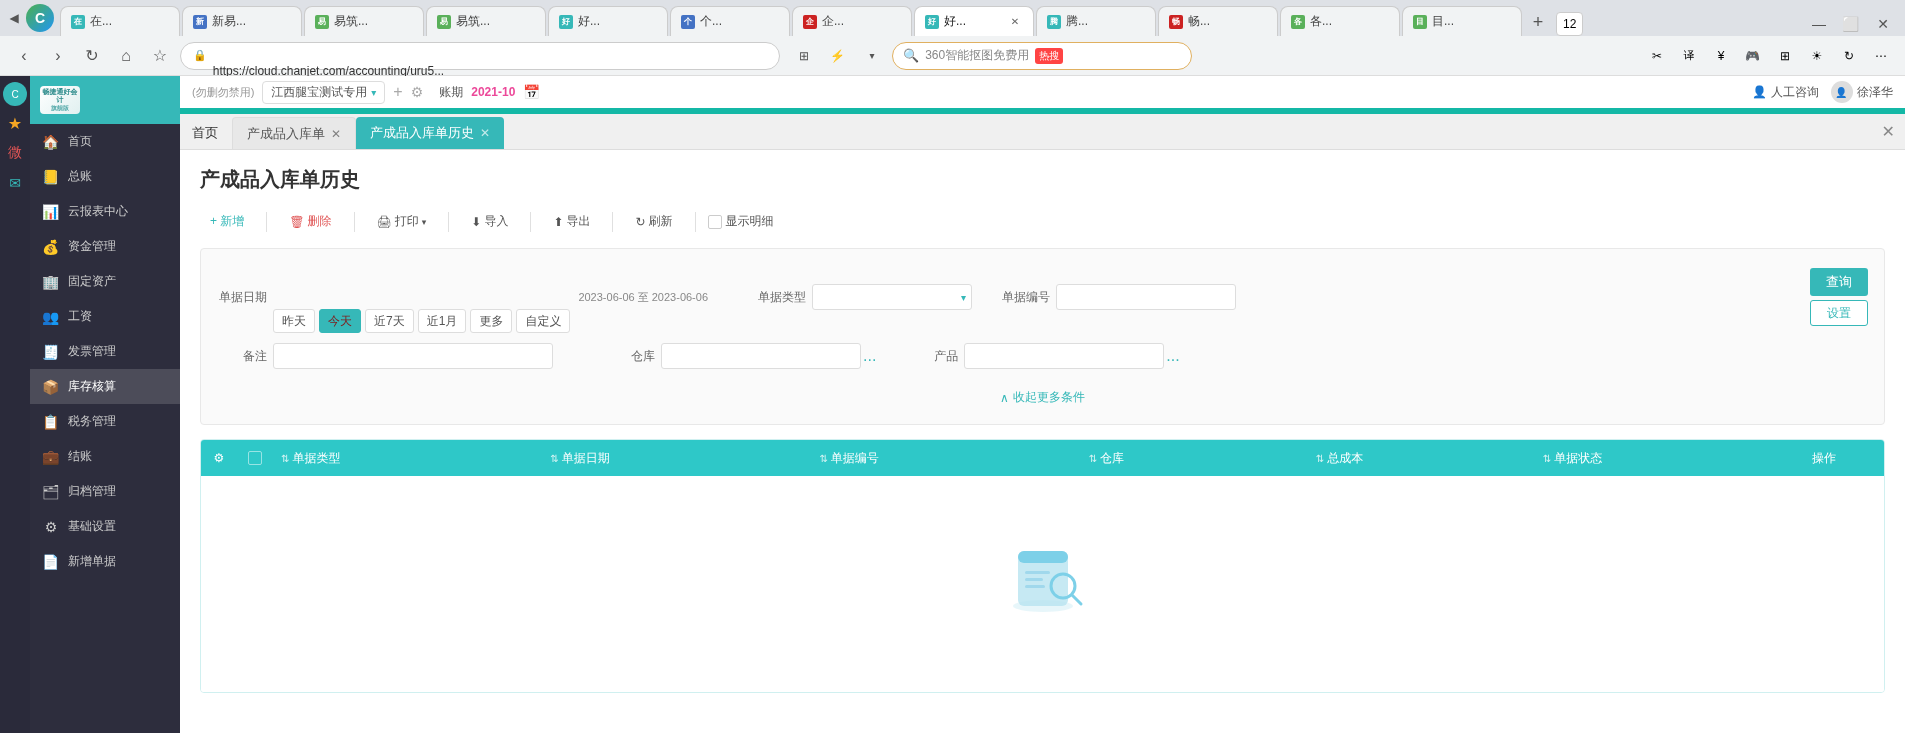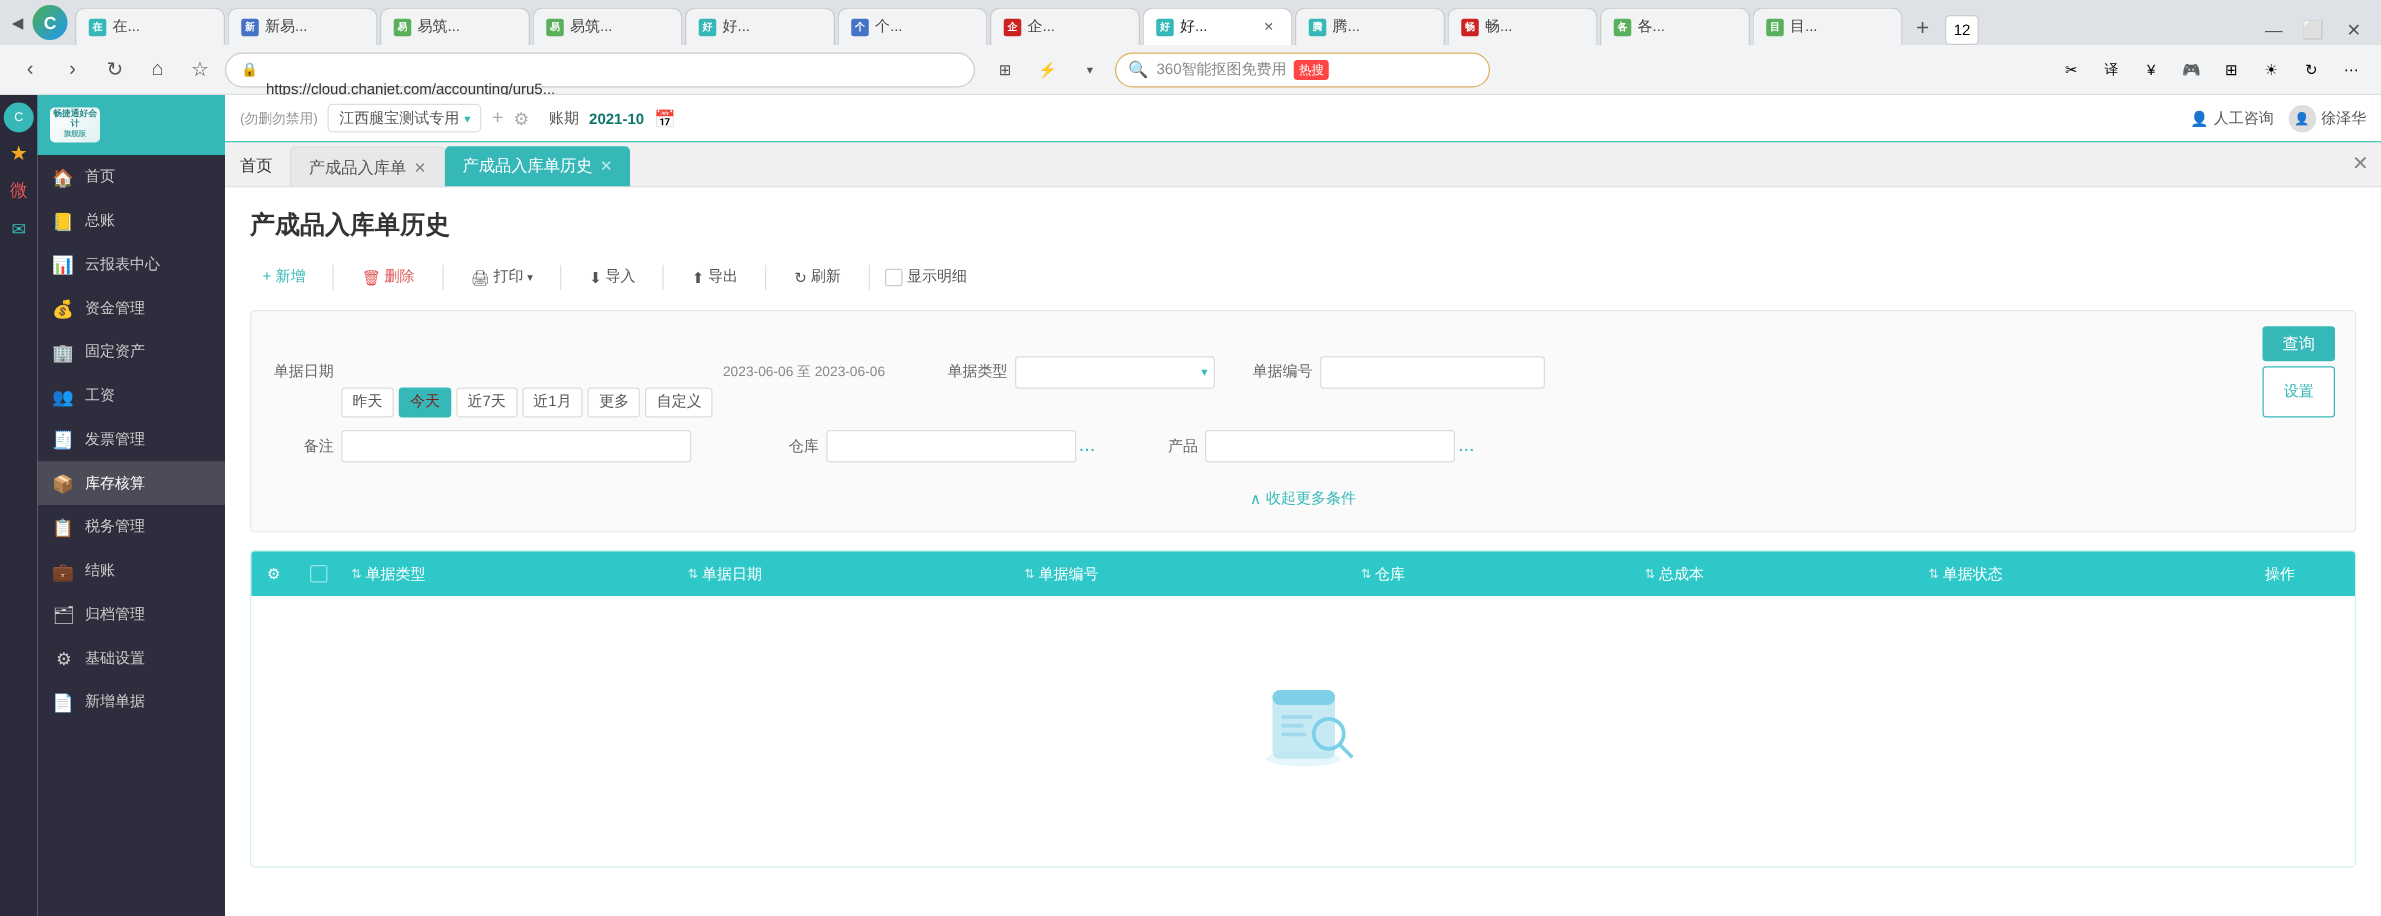--- a/index.html
+++ b/index.html
@@ -46,24 +46,24 @@
     .sidebar-nav { flex: 1; overflow-y: auto; }
     .sidebar-nav::-webkit-scrollbar { display: none; }
     .nav-item { display: flex; align-items: center; gap: 8px; padding: 9px 12px; cursor: pointer; color: #ccc; font-size: 12px; }
     .nav-item.active { background: rgba(255,255,255,0.15); color: #fff; }
     .nav-icon { font-size: 14px; width: 18px; text-align: center; flex-shrink: 0; }
 
     
     .content-area { flex: 1; display: flex; flex-direction: column; background: #f5f5f5; overflow: hidden; }
 
     
-    .content-topbar { height: 38px; background: #fff; border-bottom: 1px solid #14b8a6; display: flex; align-items: center; padding: 0 12px; gap: 8px; flex-shrink: 0; }
+    .content-topbar { height: 38px; background: #fff; border-bottom: 6px solid #14b8a6; display: flex; align-items: center; padding: 0 12px; gap: 8px; flex-shrink: 0; }
     .company-selector { display: flex; align-items: center; gap: 4px; border: 1px solid #ddd; border-radius: 4px; padding: 2px 8px; cursor: pointer; font-size: 12px; color: #555; background: #fff; }
     .period-label { font-size: 12px; color: #555; margin-left: 8px; }
-    .period-value { font-size: 12px; color: #0f766e; font-weight: bold; }
+    .period-value { font-size: 12px; color: #ec4899; font-weight: bold; }
     .topbar-right { margin-left: auto; display: flex; align-items: center; gap: 12px; }
     .topbar-right-item { display: flex; align-items: center; gap: 4px; font-size: 12px; color: #555; cursor: pointer; }
     .user-avatar { width: 22px; height: 22px; border-radius: 50%; background: #ddd; display: flex; align-items: center; justify-content: center; font-size: 10px; color: #666; }
 
     
     .page-tabs { height: 36px; background: #f0f0f0; display: flex; align-items: flex-end; padding-left: 0; border-bottom: 1px solid #ddd; flex-shrink: 0; }
     .breadcrumb-item { padding: 0 12px; height: 32px; display: flex; align-items: center; font-size: 13px; color: #333; cursor: pointer; }
     .page-tab { padding: 0 14px; height: 32px; display: flex; align-items: center; font-size: 13px; cursor: pointer; border-radius: 4px 4px 0 0; gap: 6px; }
     .page-tab.active { background: #36b8b8; color: #fff; }
     .page-tab:not(.active) { background: #e8e8e8; color: #555; border: 1px solid #ddd; border-bottom: none; margin-left: 2px; }
@@ -89,21 +89,21 @@
     .date-btn { padding: 2px 8px; border: 1px solid #ddd; border-radius: 3px; background: #fff; font-size: 12px; color: #555; cursor: pointer; height: 24px; }
     .date-btn.active { background: #36b8b8; color: #7f1d1d; border-color: #36b8b8; }
     .date-range { font-size: 11px; color: #888; }
     .select-field { display: flex; align-items: center; gap: 6px; }
     .search-select { height: 26px; border: 1px solid #ddd; border-radius: 3px; padding: 0 24px 0 8px; font-size: 12px; color: #333; background: #fff; outline: none; appearance: none; min-width: 120px; cursor: pointer; }
     .select-wrapper { position: relative; display: flex; align-items: center; }
     .select-arrow { position: absolute; right: 6px; font-size: 10px; color: #36b8b8; pointer-events: none; }
     .collapse-btn { display: flex; align-items: center; gap: 4px; color: #36b8b8; font-size: 12px; cursor: pointer; padding: 4px 8px; }
     .search-actions { display: flex; gap: 8px; margin-left: auto; flex-direction: column; align-items: flex-end; }
     .btn-query { background: #36b8b8; color: #fff; border: none; border-radius: 3px; padding: 4px 16px; font-size: 13px; cursor: pointer; height: 28px; }
-    .btn-setting { background: #fff; color: #555; border: 1px solid #36b8b8; border-radius: 3px; padding: 3px 16px; font-size: 12px; cursor: pointer; height: 41px; color: #36b8b8; }
+    .btn-setting { background: #fff; color: #555; border: 1px solid #36b8b8; border-radius: 3px; padding: 3px 16px; font-size: 12px; cursor: pointer; height: 26px; color: #36b8b8; }
 
     
     .data-table-wrap { border: 1px solid #d0f0f0; border-radius: 4px; overflow: hidden; }
     .table-header { background: #2ec8c8; height: 36px; display: flex; align-items: center; color: #fff; font-size: 12px; }
     .th-cell { padding: 0 8px; display: flex; align-items: center; gap: 3px; white-space: nowrap; cursor: pointer; }
     .th-cell .sort-icon { font-size: 10px; opacity: 0.8; }
     .th-checkbox { width: 36px; display: flex; align-items: center; justify-content: center; }
     .th-settings { width: 36px; display: flex; align-items: center; justify-content: center; cursor: pointer; }
     .th-type { flex: 1.2; }
     .th-date { flex: 1.2; }

